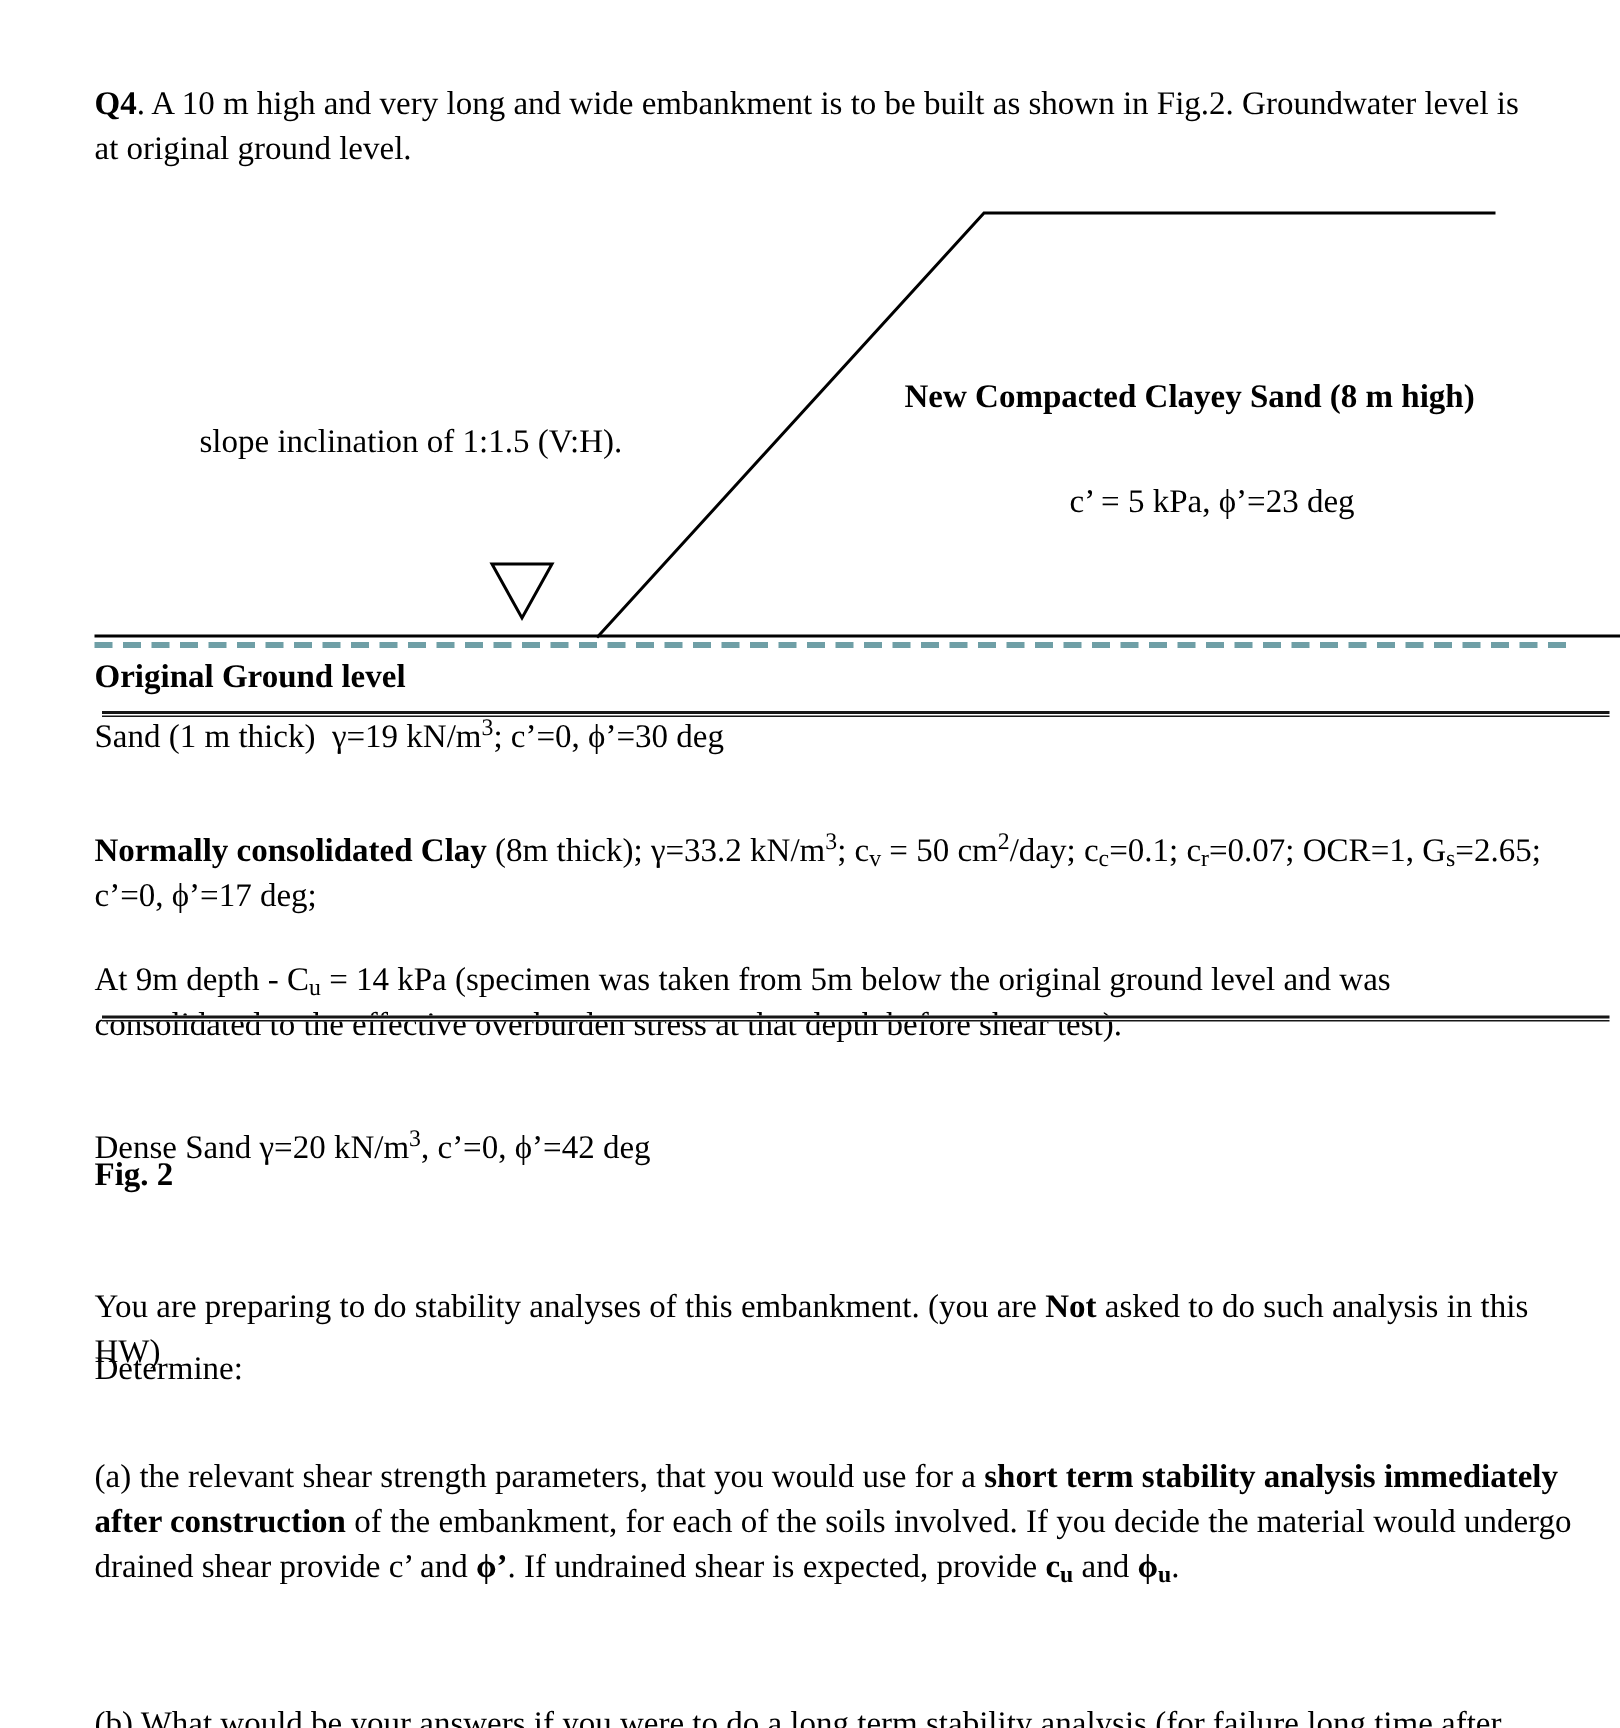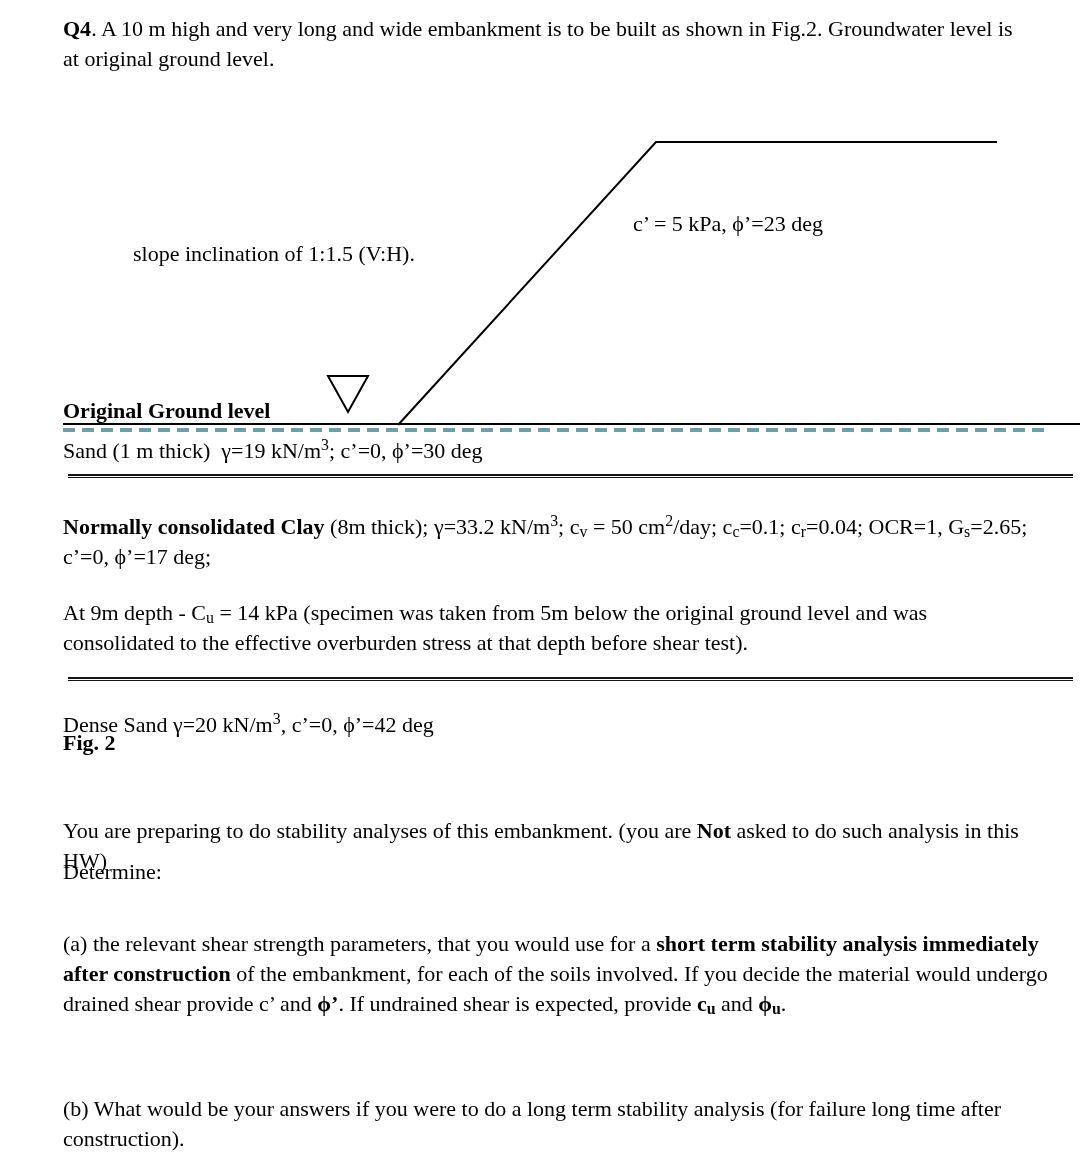--- a/index.html
+++ b/index.html
@@ -2,54 +2,55 @@
 <html><head>
 <meta charset="utf-8">
 <style>
   html,body{margin:0;padding:0;}
   body{
     width:1080px;height:1152px;background:#ffffff;color:#000;
     font-family:"Liberation Serif","DejaVu Serif",serif;
     font-size:22px;line-height:30px;position:relative;overflow:hidden;
   }
   .abs{position:absolute;}
-  .runs{white-space:pre-wrap;}
+  .runs{white-space:pre-wrap;margin-top:40px;}
   .b{font-weight:bold;}
   sub,sup{font-size:0.72em;line-height:0;}
   sub{vertical-align:-0.22em;}
   sup{vertical-align:0.5em;}
   .rule{height:1px;background:#ffffff;border-top:2px solid #161616;border-bottom:1px solid #161616;}
-  .indent{padding-left:30px;}
+  .indent{padding-left:30px;text-align:center;}
   svg{display:block;}
 </style>
 </head>
 <body>
 
 <div class="abs runs" style="left:63px;top:14px;width:968px"><span class="b">Q4</span><span>. A 10 m high and very long and wide embankment is to be built as shown in Fig.2. Groundwater level is at original ground level.</span></div>
 
 <svg class="abs" style="left:0;top:0" width="1080" height="470">
   <polyline points="398,425 656,142 997,142" fill="none" stroke="#000000" stroke-width="2"></polyline>
   <line x1="63" y1="424" x2="1080" y2="424" stroke="#000000" stroke-width="2"></line>
   <line x1="63" y1="430" x2="1048" y2="430" stroke-width="4" stroke-dasharray="12 7" stroke="#6f9fa6"></line>
   <polygon points="328,376 368,376 348,412" fill="#ffffff" stroke="#000000" stroke-width="2"></polygon>
 </svg>
 
 <div class="abs runs" style="left:133px;top:239px"><span>slope inclination of 1:1.5 (V:H).</span></div>
 
 <div class="abs" style="left:603px;top:209px">
+  <div class="runs"><span class="b">New Compacted Clayey Sand (8 m high)</span></div>
   <div class="runs indent"><span>c’ = 5 kPa, ϕ’=23 deg</span></div>
 </div>
 
 <div class="abs runs" style="left:63px;top:396px"><span class="b">Original Ground level</span></div>
 
 <div class="abs runs" style="left:63px;top:436px"><span>Sand (1 m thick)  γ=19 kN/m</span><sup>3</sup><span>; c’=0, ϕ’=30 deg</span></div>
 
 <div class="abs rule" style="left:68px;top:474px;width:1005px"></div>
 
-<div class="abs runs" style="left:63px;top:512px;width:990px"><span class="b">Normally consolidated Clay</span><span> (8m thick); γ=33.2 kN/m</span><sup>3</sup><span>; c</span><sub>v</sub><span> = 50 cm</span><sup>2</sup><span>/day; c</span><sub>c</sub><span>=0.1; c</span><sub>r</sub><span>=0.04; OCR=1, G</span><sub>s</sub><span>=2.65;  c’=0, ϕ’=17 deg;</span></div>
+<div class="abs runs" style="left:63px;top:512px;width:990px"><span class="b">Normally consolidated Clay</span><span> (8m thick); γ=33.2 kN/m</span><sup>3</sup><span>; c</span><sub>v</sub><span> = 50 cm</span><sup>2</sup><span>/day; c</span><sub>c</sub><span>=0.1; c</span><sub>r</sub><span>=0.07; OCR=1, G</span><sub>s</sub><span>=2.65;  c’=0, ϕ’=17 deg;</span></div>
 
 <div class="abs runs" style="left:63px;top:598px;width:945px"><span>At 9m depth - C</span><sub>u</sub><span> = 14 kPa (specimen was taken from 5m below the original ground level and was consolidated to the effective overburden stress at that depth before shear test).</span></div>
 
 <div class="abs rule" style="left:68px;top:677px;width:1005px"></div>
 
 <div class="abs runs" style="left:63px;top:710px"><span>Dense Sand γ=20 kN/m</span><sup>3</sup><span>, c’=0, ϕ’=42 deg</span></div>
 
 <div class="abs runs" style="left:63px;top:728px"><span class="b">Fig. 2</span></div>
 
 <div class="abs runs" style="left:63px;top:816px;width:1000px"><span>You are preparing to do stability analyses of this embankment. (you are </span><span class="b">Not</span><span> asked to do such analysis in this HW)</span></div>

